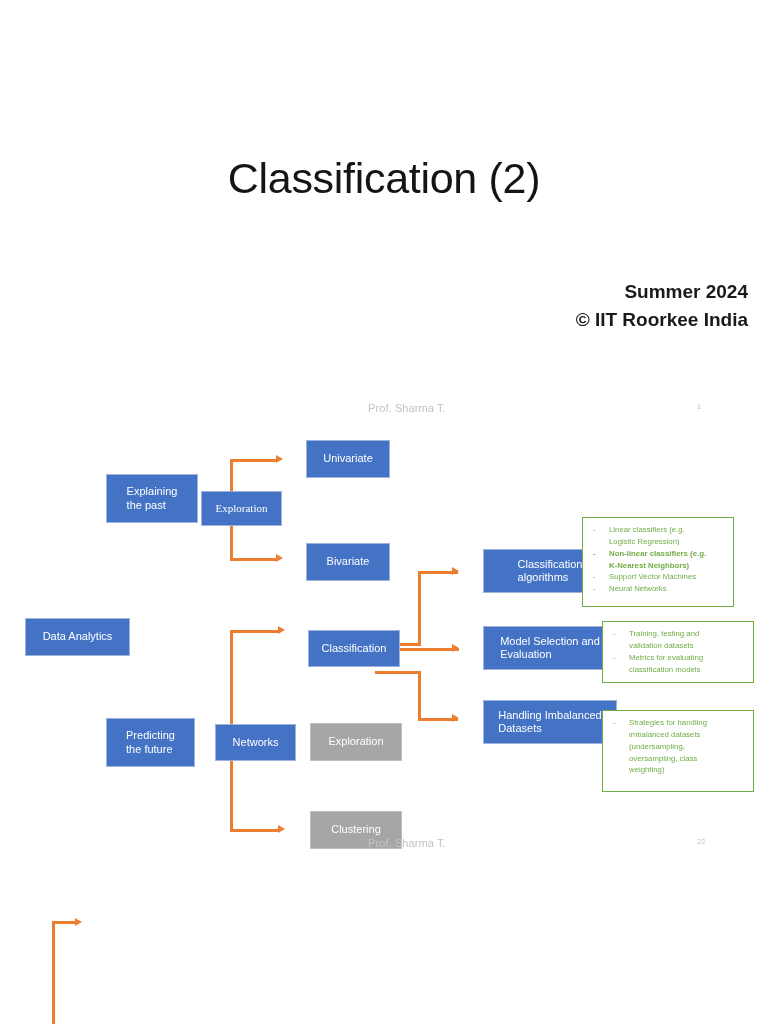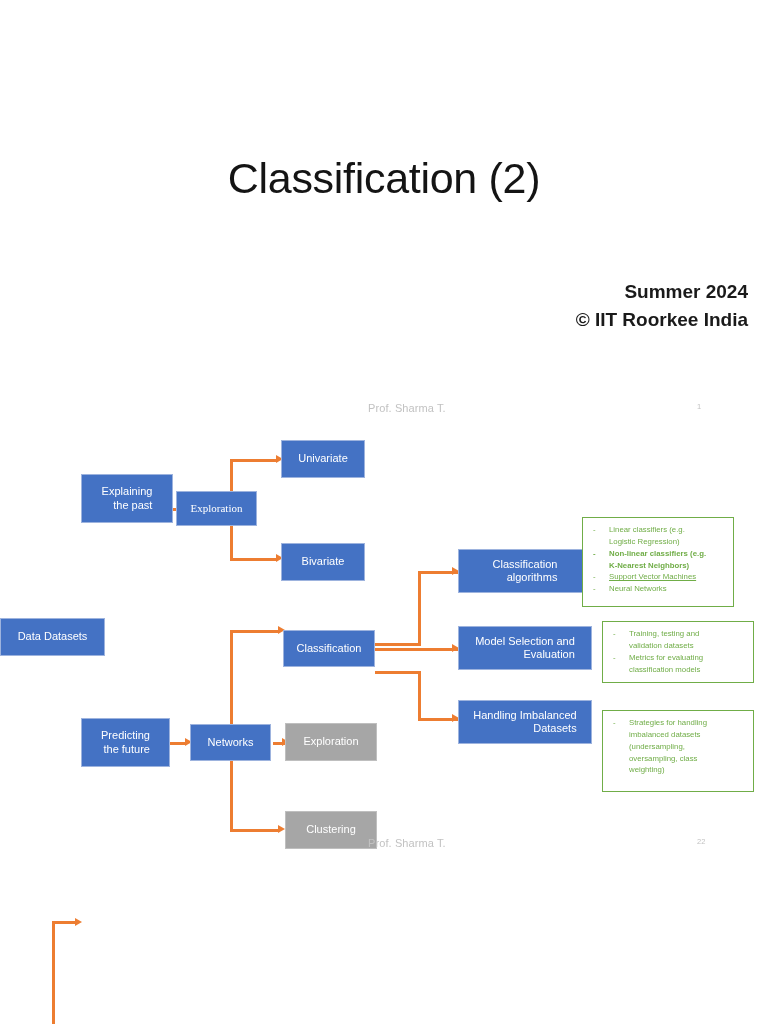--- a/index.html
+++ b/index.html
@@ -77,26 +77,27 @@
     left: 0; top: 0;
     width: 768px; height: 606px;
   }
 
   .node {
     position: absolute;
     box-sizing: border-box;
     display: flex;
     align-items: center;
     justify-content: center;
-    text-align: right;
+    text-align: left;
     color: #ffffff;
     font-size: 11px;
     line-height: 1.22;
     padding: 2px 3px;
     z-index: 3;
+    margin-left: 25px;
   }
   .node.blue {
     background: #4472C4;
     border: 1px solid #9DB3DE;
   }
   .node.gray {
     background: #A6A6A6;
     border: 1px solid #BFBFBF;
   }
 
@@ -202,21 +203,21 @@
     <div class="arrow-r" style="left:452px; top:149px;"></div>
 
     <div class="conn-h" style="left:375px; top:230px; width:84px;"></div>
     <div class="arrow-r" style="left:452px; top:226px;"></div>
 
     <div class="conn-h" style="left:375px; top:253px; width:46px;"></div>
     <div class="conn-v" style="left:418px; top:253px; height:50px;"></div>
     <div class="conn-h" style="left:418px; top:300px; width:40px;"></div>
     <div class="arrow-r" style="left:452px; top:296px;"></div>
 
-    <div class="node blue" style="left:0px;   top:200px; width:105px; height:38px;">Data Datasets</div>
+    <div class="node blue" style="left:0px;   top:200px; width:105px; height:38px;">Data Analytics</div>
 
     <div class="node blue" style="left:81px;  top:56px;  width:92px;  height:49px; white-space:pre-line;">Explaining
 the past</div>
 
     <div class="node blue" style="left:176px; top:73px;  width:81px;  height:35px;font-family:Liberation Serif, serif;">Exploration</div>
 
     <div class="node blue" style="left:281px; top:22px;  width:84px;  height:38px;">Univariate</div>
 
     <div class="node blue" style="left:281px; top:125px; width:84px;  height:38px;">Bivariate</div>
 
@@ -239,21 +240,21 @@
 
     <div class="node blue" style="left:458px; top:282px; width:134px; height:44px; white-space:pre-line;">Handling Imbalanced
 Datasets</div>
 
     <div class="callout" style="left:582px; top:99px; width:152px; height:90px;">
       <ul>
         <li style="white-space:pre-line;">Linear classifiers (e.g.
 Logistic Regression)</li>
         <li style="white-space:pre-line;font-weight:bold;">Non-linear classifiers (e.g.
 K-Nearest Neighbors)</li>
-        <li style="white-space:pre-line;text-decoration:underline;">Support Vector Machines</li>
+        <li style="white-space:pre-line;">Support Vector Machines</li>
         <li style="white-space:pre-line;">Neural Networks</li>
       </ul>
     </div>
 
     <div class="callout" style="left:602px; top:203px; width:152px; height:62px;">
       <ul>
         <li style="white-space:pre-line;">Training, testing and
 validation datasets</li>
         <li style="white-space:pre-line;">Metrics for evaluating
 classification models</li>

